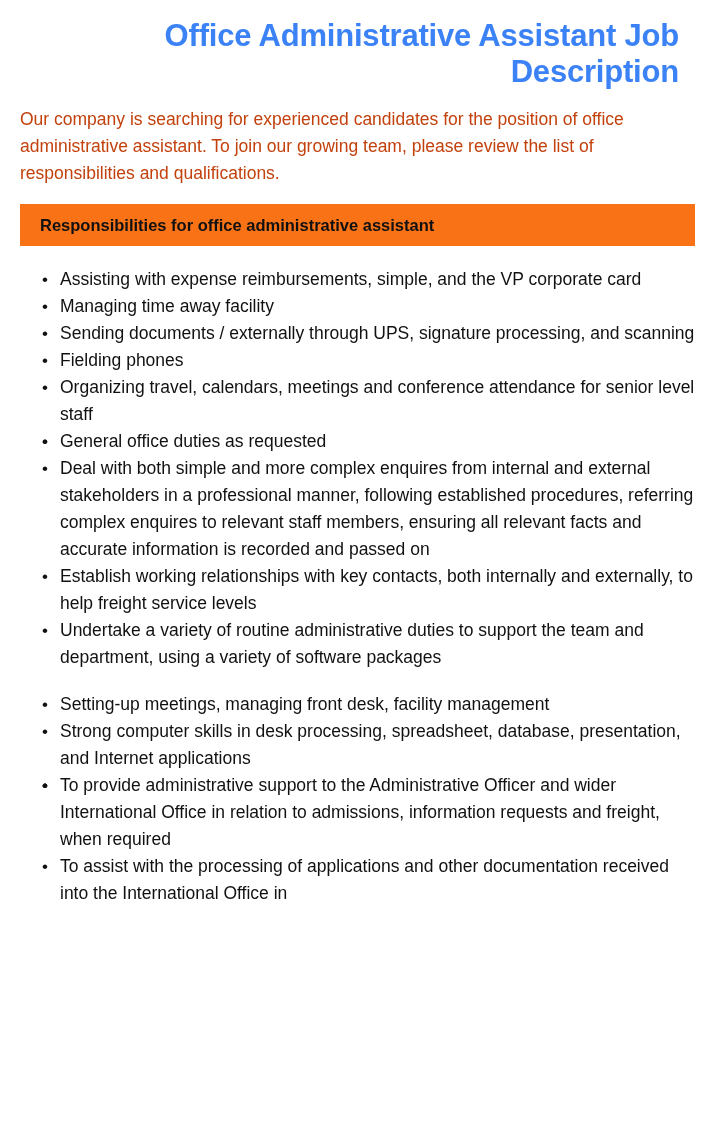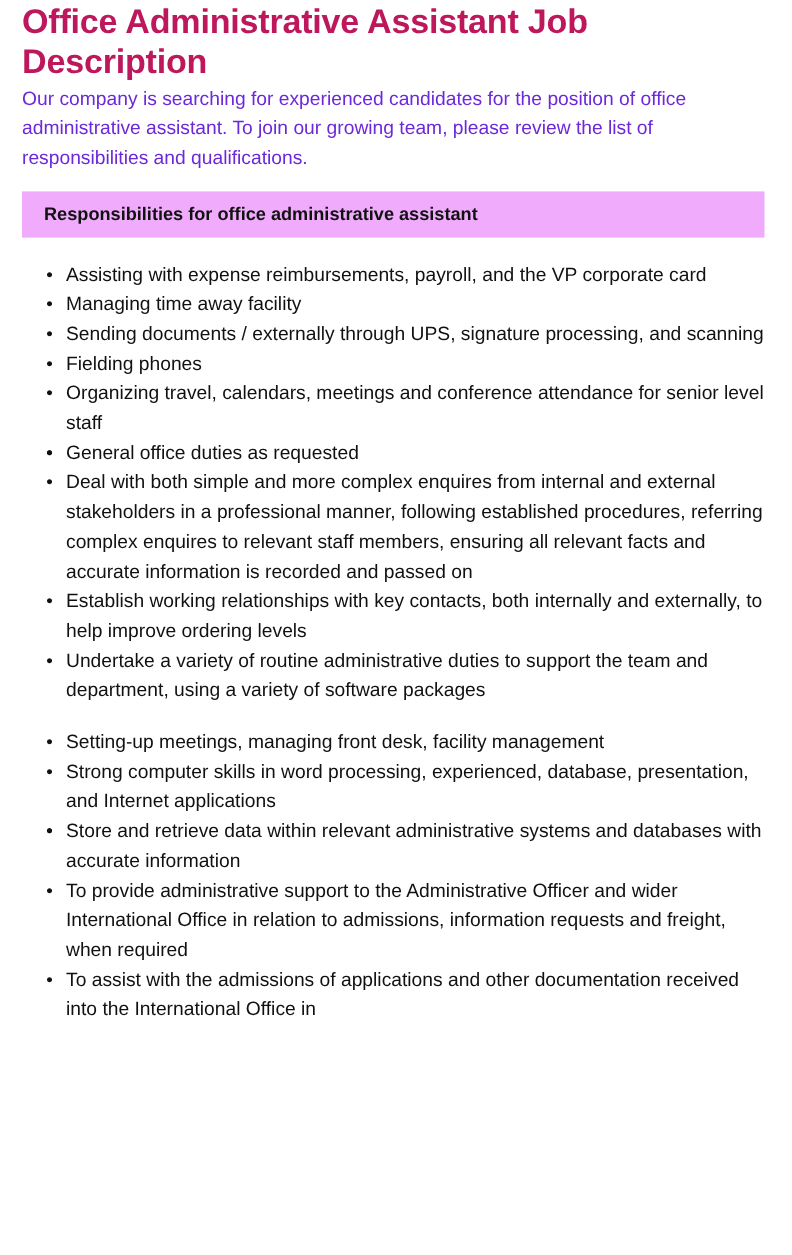--- a/index.html
+++ b/index.html
@@ -11,38 +11,38 @@
       width: 720px;
       height: 1141px;
       overflow: hidden;
       font-family: "Liberation Sans", sans-serif;
       color: #111111;
     }
     .page {
       padding: 0 25px 0 20px;
     }
     h1 {
-      margin: 0;
+      margin: 16px;
       padding-top: 2px;
       font-size: 31px;
       line-height: 36px;
       font-weight: bold;
-      text-align: left;
-      color: #be185d;
+      text-align: right;
+      color: #3b82f6;
       letter-spacing: -0.2px;
     }
     .intro {
       margin: 2px 0 0 0;
       font-size: 17.5px;
       line-height: 27px;
-      color: #6d28d9;
+      color: #c2410c;
     }
     .section-header {
       margin-top: 17px;
-      background: #f0abfc;
+      background: #f97316;
       height: 42px;
       display: flex;
       align-items: center;
       padding-left: 20px;
       font-size: 16.5px;
       font-weight: bold;
       color: #111;
     }
     .section-header.second {
       margin-top: 20px;
@@ -68,33 +68,33 @@
   </style>
 </head>
 <body>
 
 <div class="page">
   <h1>Office Administrative Assistant Job Description</h1>
   <p class="intro">Our company is searching for experienced candidates for the position of office administrative assistant. To join our growing team, please review the list of responsibilities and qualifications.</p>
 
   <div class="section-header">Responsibilities for office administrative assistant</div>
   <ul>
-    <li><span class="bullet">•</span><span>Assisting with expense reimbursements, payroll, and the VP corporate card</span></li>
+    <li><span class="bullet">•</span><span>Assisting with expense reimbursements, simple, and the VP corporate card</span></li>
     <li><span class="bullet">•</span><span>Managing time away facility</span></li>
     <li><span class="bullet">•</span><span>Sending documents / externally through UPS, signature processing, and scanning</span></li>
     <li><span class="bullet">•</span><span>Fielding phones</span></li>
     <li><span class="bullet">•</span><span>Organizing travel, calendars, meetings and conference attendance for senior level staff</span></li>
     <li><span class="bullet">•</span></li>
     <li><span class="bullet">•</span><span>General office duties as requested</span></li>
     <li><span class="bullet">•</span><span>Deal with both simple and more complex enquires from internal and external stakeholders in a professional manner, following established procedures, referring complex enquires to relevant staff members, ensuring all relevant facts and accurate information is recorded and passed on</span></li>
-    <li><span class="bullet">•</span><span>Establish working relationships with key contacts, both internally and externally, to help improve ordering levels</span></li>
+    <li><span class="bullet">•</span><span>Establish working relationships with key contacts, both internally and externally, to help freight service levels</span></li>
     <li><span class="bullet">•</span><span>Undertake a variety of routine administrative duties to support the team and department, using a variety of software packages</span></li>
   </ul>
 
   <ul>
     <li><span class="bullet">•</span><span>Setting-up meetings, managing front desk, facility management</span></li>
-    <li><span class="bullet">•</span><span>Strong computer skills in word processing, experienced, database, presentation, and Internet applications</span></li>
+    <li><span class="bullet">•</span><span>Strong computer skills in desk processing, spreadsheet, database, presentation, and Internet applications</span></li>
     <li><span class="bullet">•</span></li>
-    <li><span class="bullet">•</span><span>Store and retrieve data within relevant administrative systems and databases with accurate information</span></li>
+    <li><span class="bullet">•</span></li>
     <li><span class="bullet">•</span><span>To provide administrative support to the Administrative Officer and wider International Office in relation to admissions, information requests and freight, when required</span></li>
-    <li><span class="bullet">•</span><span>To assist with the admissions of applications and other documentation received into the International Office in</span></li>
+    <li><span class="bullet">•</span><span>To assist with the processing of applications and other documentation received into the International Office in</span></li>
   </ul>
 </div>
 
 </body></html>

